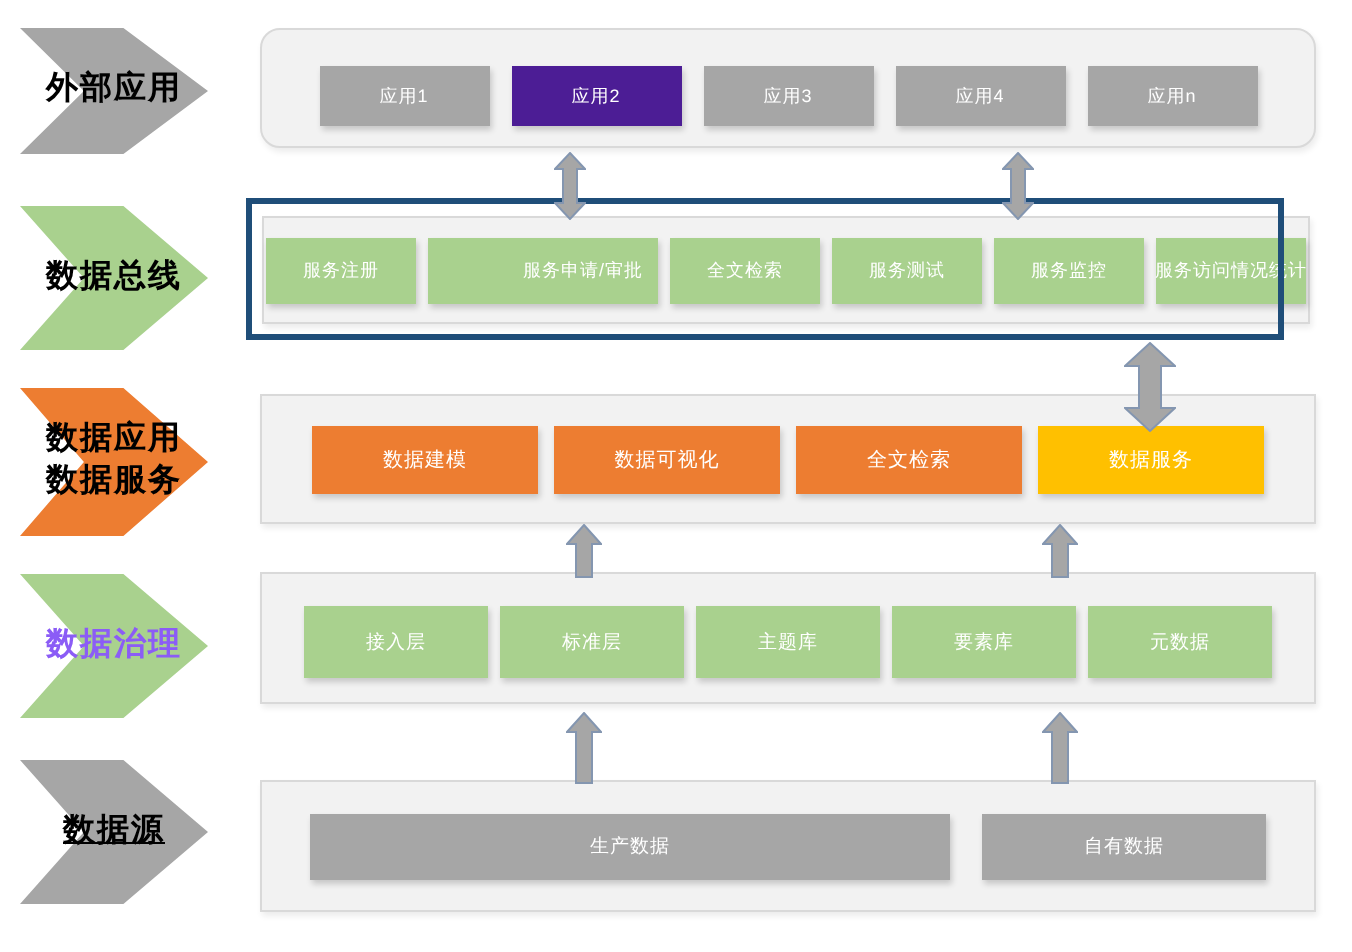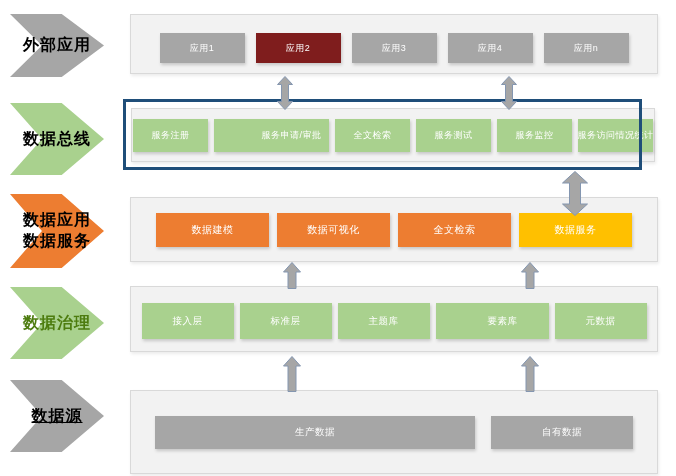--- a/index.html
+++ b/index.html
@@ -65,30 +65,30 @@
   </div>
   <div class="chev" style="top:194px;height:74px;">
     <div class="chev-shape" style="background-color: rgb(237, 125, 49);"></div>
     <div class="chev-label" style="color: rgb(0, 0, 0);">
       <span>数据应用</span>
       <span>数据服务</span>
     </div>
   </div>
   <div class="chev" style="top:287px;height:72px;">
     <div class="chev-shape" style="background-color: rgb(169, 209, 142);"></div>
-    <div class="chev-label" style="color: #4d7c0f;">数据治理</div>
+    <div class="chev-label" style="color: #8b5cf6;">数据治理</div>
   </div>
   <div class="chev" style="top:380px;height:72px;">
     <div class="chev-shape" style="background-color: rgb(166, 166, 166);"></div>
     <div class="chev-label" style="color: rgb(0, 0, 0); text-decoration: underline;">数据源</div>
   </div>
 
-  <div class="panel row1" style="left: 130px; top: 14px; width: 528px; height: 60px; background-color: rgb(242, 242, 242); border-color: rgb(217, 217, 217);">
+  <div class="panel row1" style="left: 130px; top: 14px; width: 528px; height: 60px; background-color: rgb(242, 242, 242); border-color: rgb(217, 217, 217); border-radius: 10px;">
     <div class="box" style="background-color: rgb(166, 166, 166); color: rgb(255, 255, 255);">应用1</div>
-    <div class="box" style="background-color: #7f1d1d; color: rgb(255, 255, 255);">应用2</div>
+    <div class="box" style="background-color: #4c1d95; color: rgb(255, 255, 255);">应用2</div>
     <div class="box" style="background-color: rgb(166, 166, 166); color: rgb(255, 255, 255);">应用3</div>
     <div class="box" style="background-color: rgb(166, 166, 166); color: rgb(255, 255, 255);">应用4</div>
     <div class="box" style="background-color: rgb(166, 166, 166); color: rgb(255, 255, 255);">应用n</div>
   </div>
 
   <div class="panel row2" style="left: 131px; top: 108px; width: 524px; height: 54px; background-color: rgb(242, 242, 242); border-color: rgb(217, 217, 217);">
     <div class="box" style="background-color: rgb(169, 209, 142); color: rgb(255, 255, 255);">服务注册</div>
     <div class="box" style="background-color: rgb(169, 209, 142); color: rgb(255, 255, 255); padding-left: 40px;">服务申请/审批</div>
     <div class="box" style="background-color: rgb(169, 209, 142); color: rgb(255, 255, 255);">全文检索</div>
     <div class="box" style="background-color: rgb(169, 209, 142); color: rgb(255, 255, 255);">服务测试</div>
@@ -102,25 +102,25 @@
     <div class="box" style="background-color: rgb(237, 125, 49); color: rgb(255, 255, 255);">数据建模</div>
     <div class="box" style="background-color: rgb(237, 125, 49); color: rgb(255, 255, 255);">数据可视化</div>
     <div class="box" style="background-color: rgb(237, 125, 49); color: rgb(255, 255, 255);">全文检索</div>
     <div class="box" style="background-color: rgb(255, 192, 0); color: rgb(255, 255, 255);">数据服务</div>
   </div>
 
   <div class="panel row4" style="left: 130px; top: 286px; width: 528px; height: 66px; background-color: rgb(242, 242, 242); border-color: rgb(217, 217, 217);">
     <div class="box" style="background-color: rgb(169, 209, 142); color: rgb(255, 255, 255);">接入层</div>
     <div class="box" style="background-color: rgb(169, 209, 142); color: rgb(255, 255, 255);">标准层</div>
     <div class="box" style="background-color: rgb(169, 209, 142); color: rgb(255, 255, 255);">主题库</div>
-    <div class="box" style="background-color: rgb(169, 209, 142); color: rgb(255, 255, 255); padding-left: 21px;">要素库</div>
+    <div class="box" style="background-color: rgb(169, 209, 142); color: rgb(255, 255, 255);">要素库</div>
     <div class="box" style="background-color: rgb(169, 209, 142); color: rgb(255, 255, 255);">元数据</div>
   </div>
 
-  <div class="panel row5" style="left: 130px; top: 390px; width: 528px; height: 84px; background-color: rgb(242, 242, 242); border-color: rgb(217, 217, 217);">
+  <div class="panel row5" style="left: 130px; top: 390px; width: 528px; height: 66px; background-color: rgb(242, 242, 242); border-color: rgb(217, 217, 217);">
     <div class="box box-wide" style="background-color: rgb(166, 166, 166); color: rgb(255, 255, 255);">生产数据</div>
     <div class="box box-narrow" style="background-color: rgb(166, 166, 166); color: rgb(255, 255, 255);">自有数据</div>
   </div>
 
   <svg class="arrow" style="left:277px;top:76px;" width="16" height="34" viewBox="0 0 16 34">
     <polygon points="8,0.5 15.5,8.5 11.5,8.5 11.5,25.5 15.5,25.5 8,33.5 0.5,25.5 4.5,25.5 4.5,8.5 0.5,8.5" stroke-width="1" fill="#a6a6a6" stroke="#8496b0"></polygon>
   </svg>
   <svg class="arrow" style="left:501px;top:76px;" width="16" height="34" viewBox="0 0 16 34">
     <polygon points="8,0.5 15.5,8.5 11.5,8.5 11.5,25.5 15.5,25.5 8,33.5 0.5,25.5 4.5,25.5 4.5,8.5 0.5,8.5" stroke-width="1" fill="#a6a6a6" stroke="#8496b0"></polygon>
   </svg>

